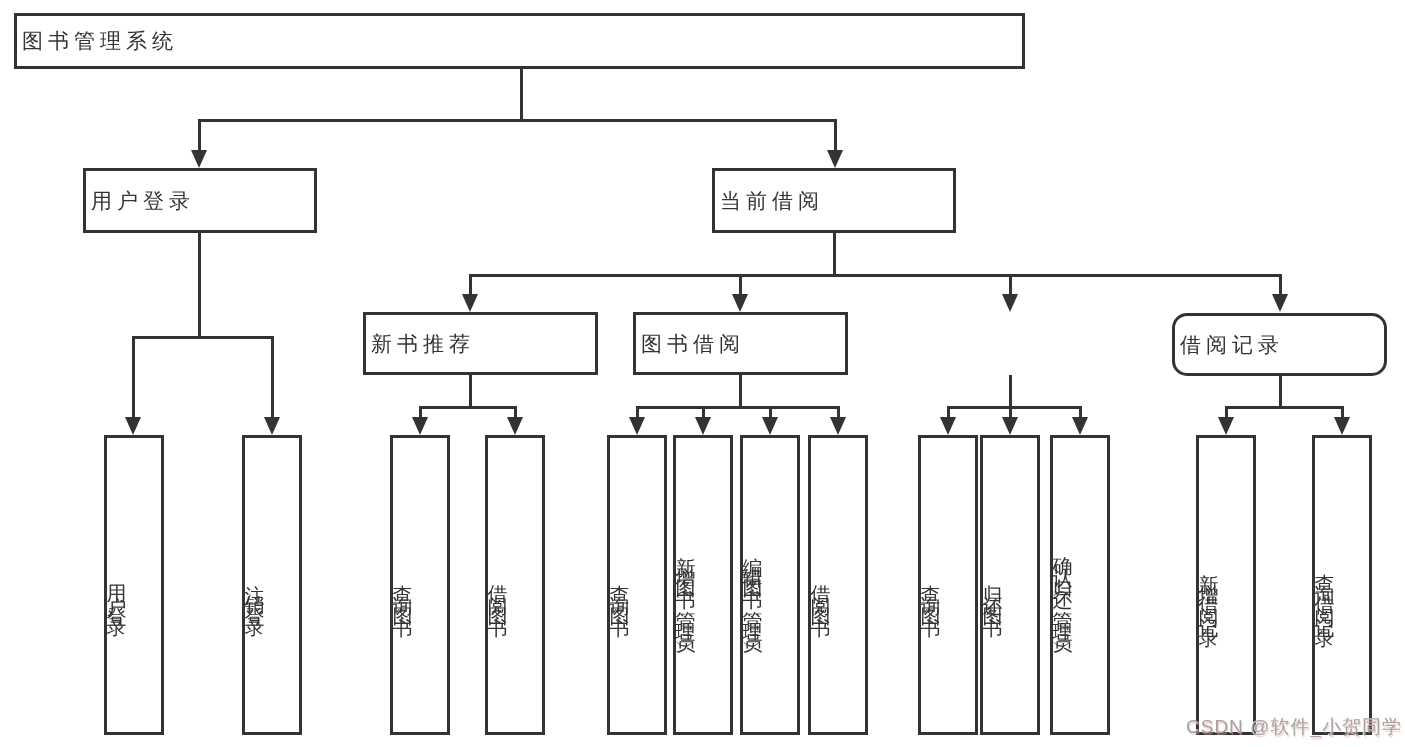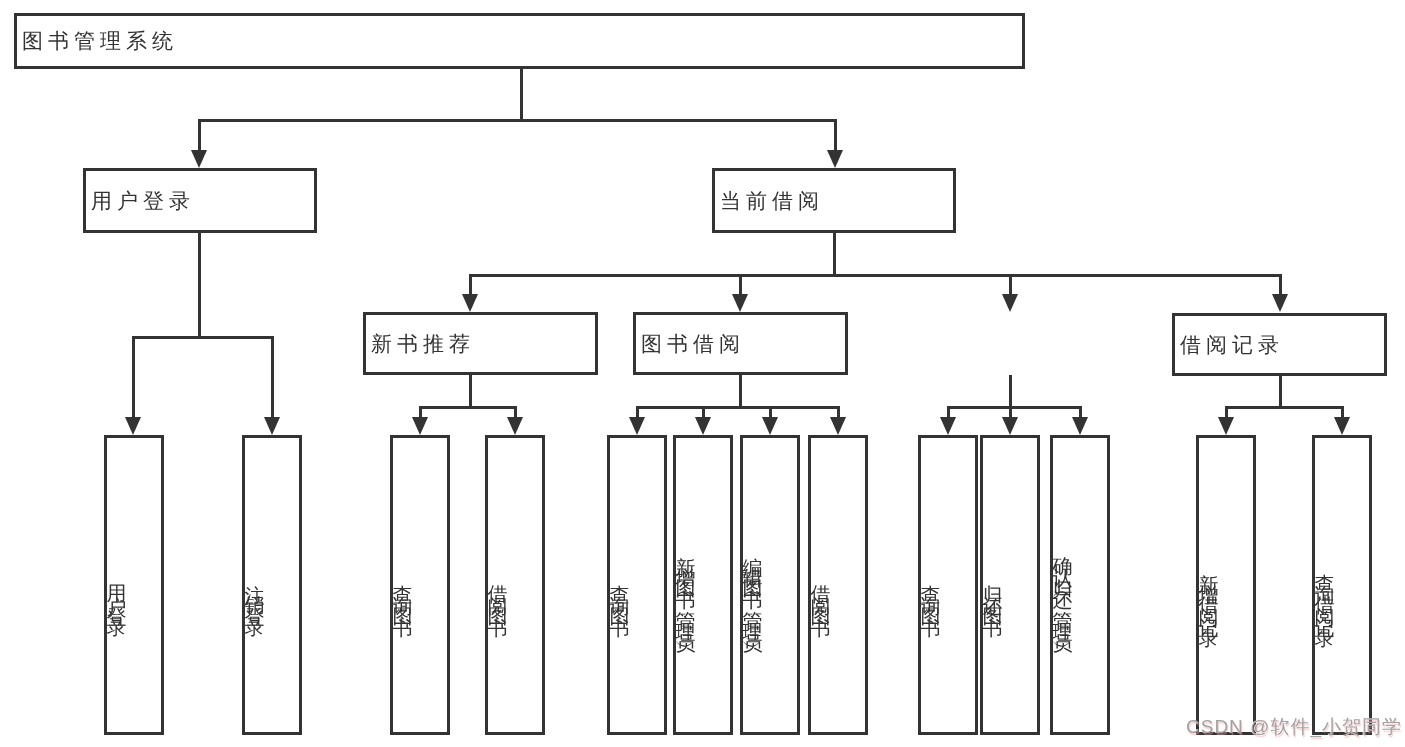--- a/index.html
+++ b/index.html
@@ -71,21 +71,21 @@
   <div class="arrow" style="left:1002px;top:294px;"></div>
   <div class="vline" style="left:1279px;top:274px;height:20px;"></div>
   <div class="arrow" style="left:1272px;top:294px;"></div>
 
   <div class="node hnode" style="left:363px;top:312px;width:235px;height:63px;">
     <span>新书推荐</span>
   </div>
   <div class="node hnode" style="left:633px;top:312px;width:215px;height:63px;">
     <span>图书借阅</span>
   </div>
-  <div class="node hnode" style="left:1172px;top:313px;width:215px;height:63px;">
+  <div class="node hnode" style="left:1172px;top:313px;width:215px;height:63px;border-radius:15px;">
     <span>借阅记录</span>
   </div>
 
   <div class="vline" style="left:469px;top:375px;height:31px;"></div>
   <div class="hline" style="left:419px;top:406px;width:98px;"></div>
   <div class="vline" style="left:419px;top:406px;height:11px;"></div>
   <div class="arrow" style="left:412px;top:417px;"></div>
   <div class="vline" style="left:514px;top:406px;height:11px;"></div>
   <div class="arrow" style="left:507px;top:417px;"></div>
 

